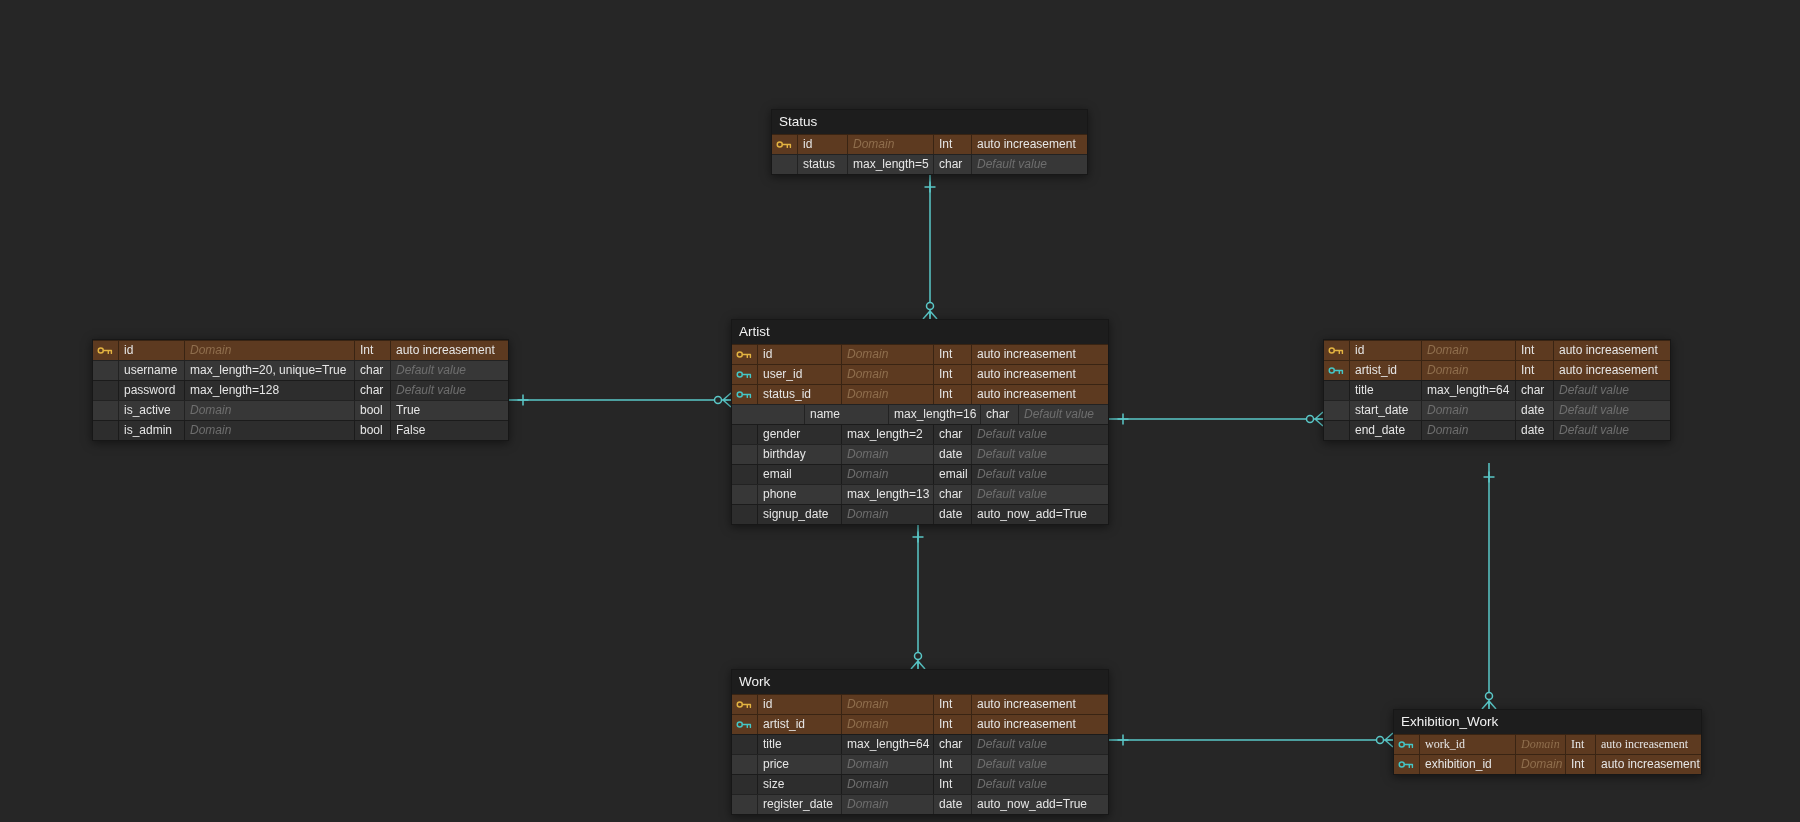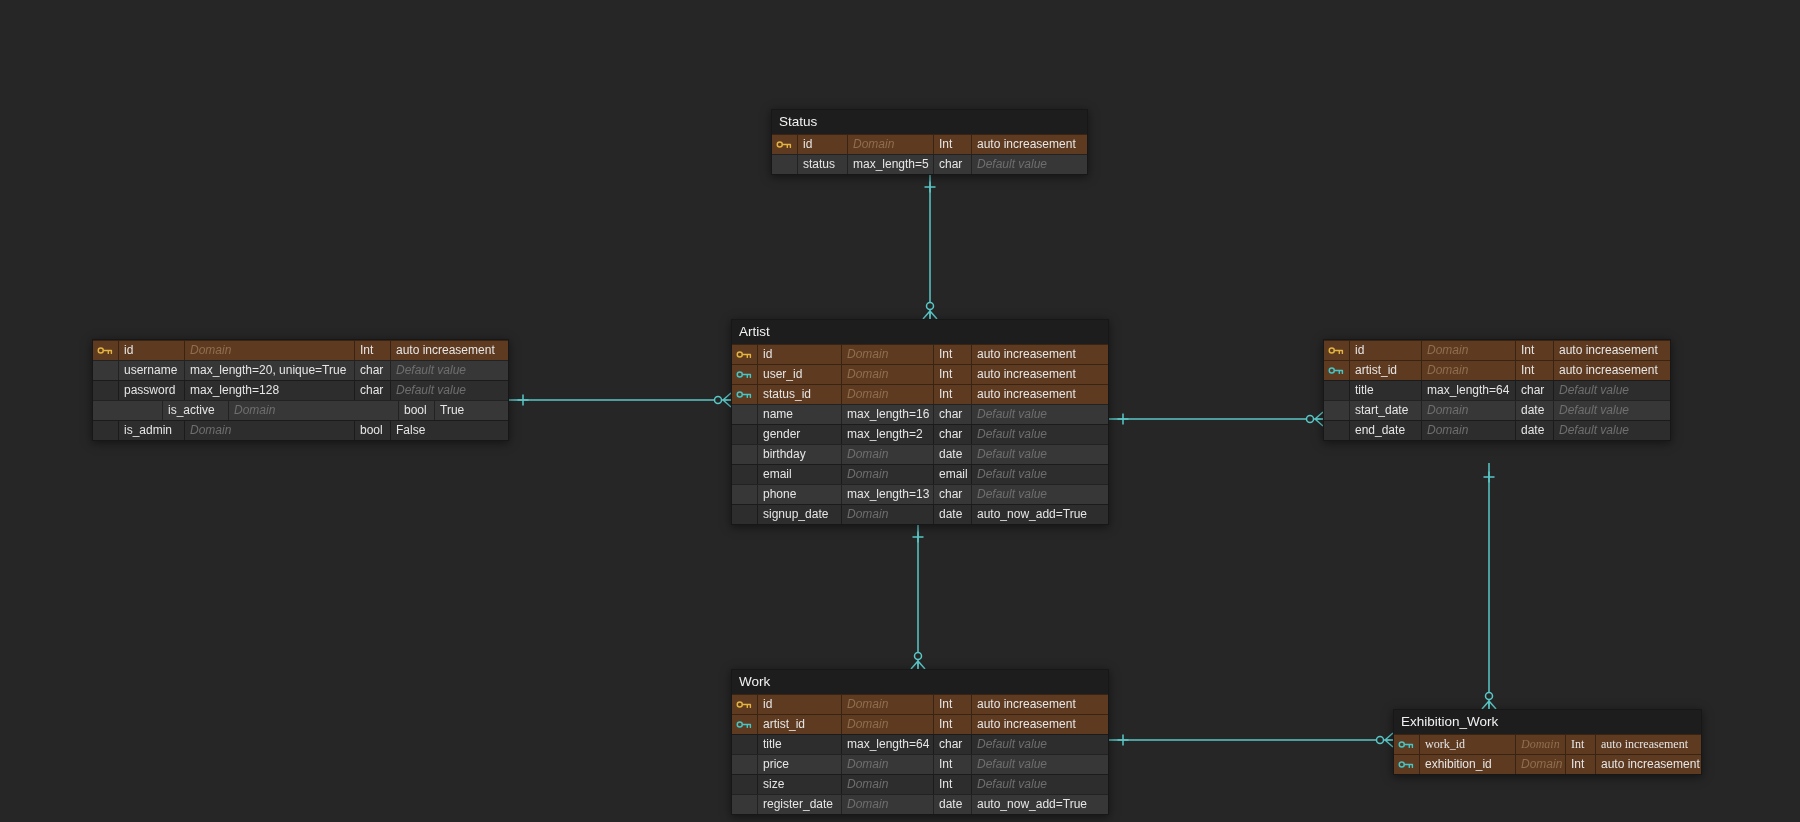--- a/index.html
+++ b/index.html
@@ -112,21 +112,21 @@
         <span class="cell type">char</span>
         <span class="cell extra ph last">Default value</span>
       </div>
       <div class="row dark" style="grid-template-columns: 26px 66px 170px 36px 1fr;">
         <span class="cell icon"></span>
         <span class="cell name">password</span>
         <span class="cell domain">max_length=128</span>
         <span class="cell type">char</span>
         <span class="cell extra ph last">Default value</span>
       </div>
-      <div class="row light" style="grid-template-columns: 26px 66px 170px 36px 1fr; padding-left: 44px;">
+      <div class="row light" style="grid-template-columns: 26px 66px 170px 36px 1fr;">
         <span class="cell icon"></span>
         <span class="cell name">is_active</span>
         <span class="cell domain ph">Domain</span>
         <span class="cell type">bool</span>
         <span class="cell extra last">True</span>
       </div>
       <div class="row dark" style="grid-template-columns: 26px 66px 170px 36px 1fr;">
         <span class="cell icon"></span>
         <span class="cell name">is_admin</span>
         <span class="cell domain ph">Domain</span>
@@ -171,21 +171,21 @@
               <circle cx="4" cy="5.5" r="2.7"></circle>
               <path d="M6.8 5.5 H15.3 M12 5.5 V8.6 M15.3 5.5 V8.6"></path>
             </g>
           </svg>
         </span>
         <span class="cell name">status_id</span>
         <span class="cell domain ph">Domain</span>
         <span class="cell type">Int</span>
         <span class="cell extra last">auto increasement</span>
       </div>
-      <div class="row light" style="grid-template-columns: 26px 84px 92px 38px 1fr;">
+      <div class="row light" style="grid-template-columns: 26px 84px 92px 38px 1fr; padding-left: 47px;">
         <span class="cell icon"></span>
         <span class="cell name">name</span>
         <span class="cell domain">max_length=16</span>
         <span class="cell type">char</span>
         <span class="cell extra ph last">Default value</span>
       </div>
       <div class="row dark" style="grid-template-columns: 26px 84px 92px 38px 1fr;">
         <span class="cell icon"></span>
         <span class="cell name">gender</span>
         <span class="cell domain">max_length=2</span>

